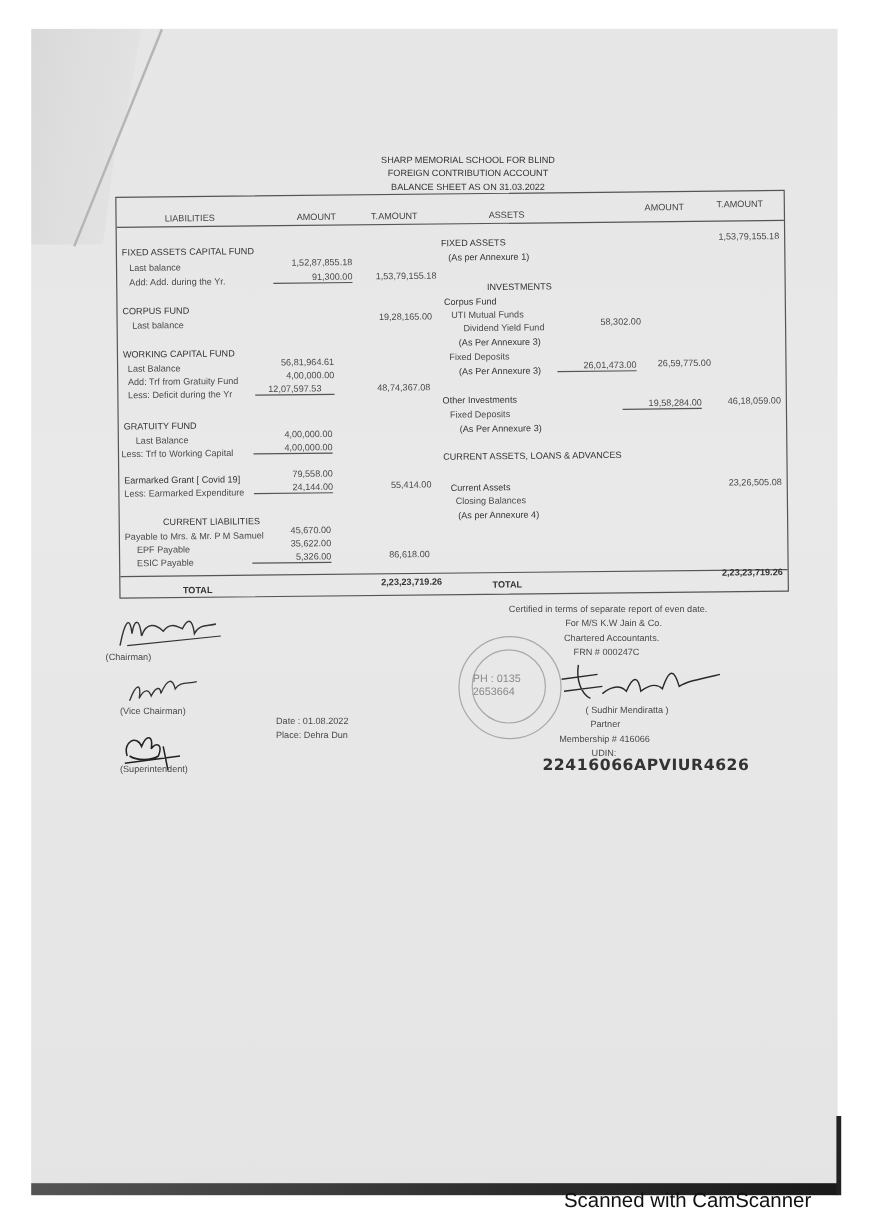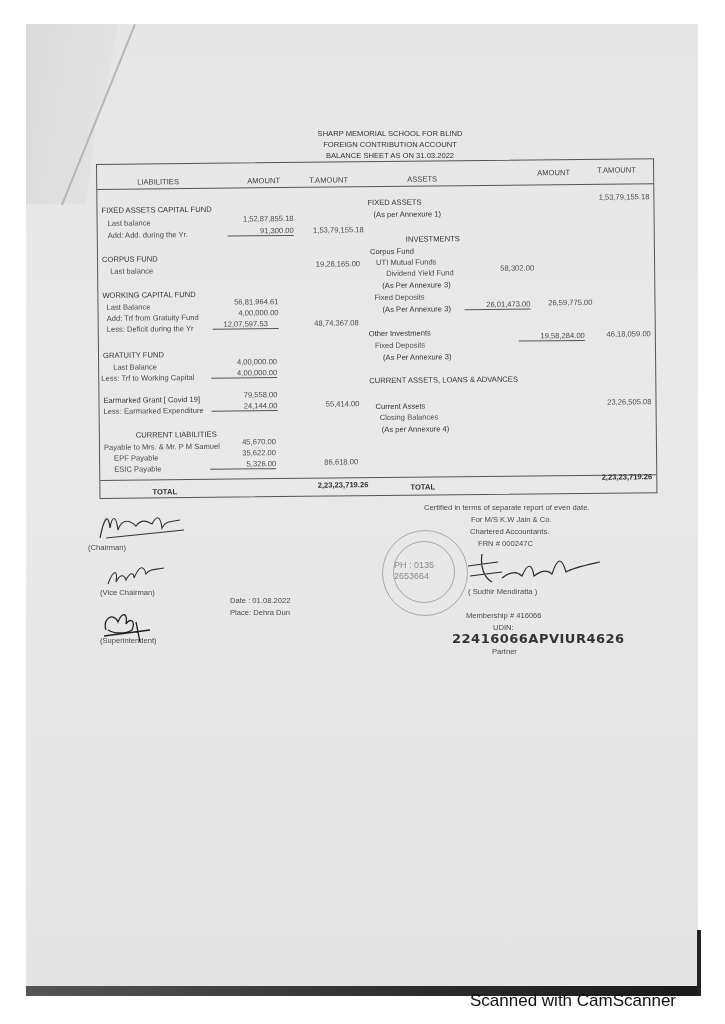--- a/index.html
+++ b/index.html
@@ -185,19 +185,19 @@
 <div class="sig-area" style="left:470px;top:527px;">Chartered Accountants.</div>
 <div class="sig-area" style="left:478px;top:539px;">FRN # 000247C</div>
 
 <div class="stamp">
   <div class="stamp-inner">PH : 0135 2653664</div>
 </div>
 
 <svg class="sig-svg" style="left:462px;top:552px;" width="150" height="36">
   <path d="M6 14 L36 10 M8 24 L40 20 M20 2 C18 14 22 26 30 30 M40 26 C50 18 56 20 60 24 C66 10 70 12 72 24 C80 18 86 18 90 22 C96 4 100 6 104 20 C110 16 120 14 138 10" stroke="#2a2a2a" stroke-width="1.2" fill="none"></path>
 </svg>
-<div class="sig-area" style="left:468px;top:587px;">( Sudhir Mendiratta )</div>
-<div class="sig-area" style="left:492px;top:599px;margin-top:48px;">Partner</div>
+<div class="sig-area" style="left:488px;top:587px;">( Sudhir Mendiratta )</div>
+<div class="sig-area" style="left:492px;top:599px;">Partner</div>
 <div class="sig-area" style="left:466px;top:611px;">Membership # 416066</div>
 <div class="sig-area" style="left:493px;top:623px;">UDIN:</div>
 <div class="udin" style="top:631px;">22416066APVIUR4626</div>
 
 <div class="watermark">Scanned with CamScanner</div>
 
 </body></html>

